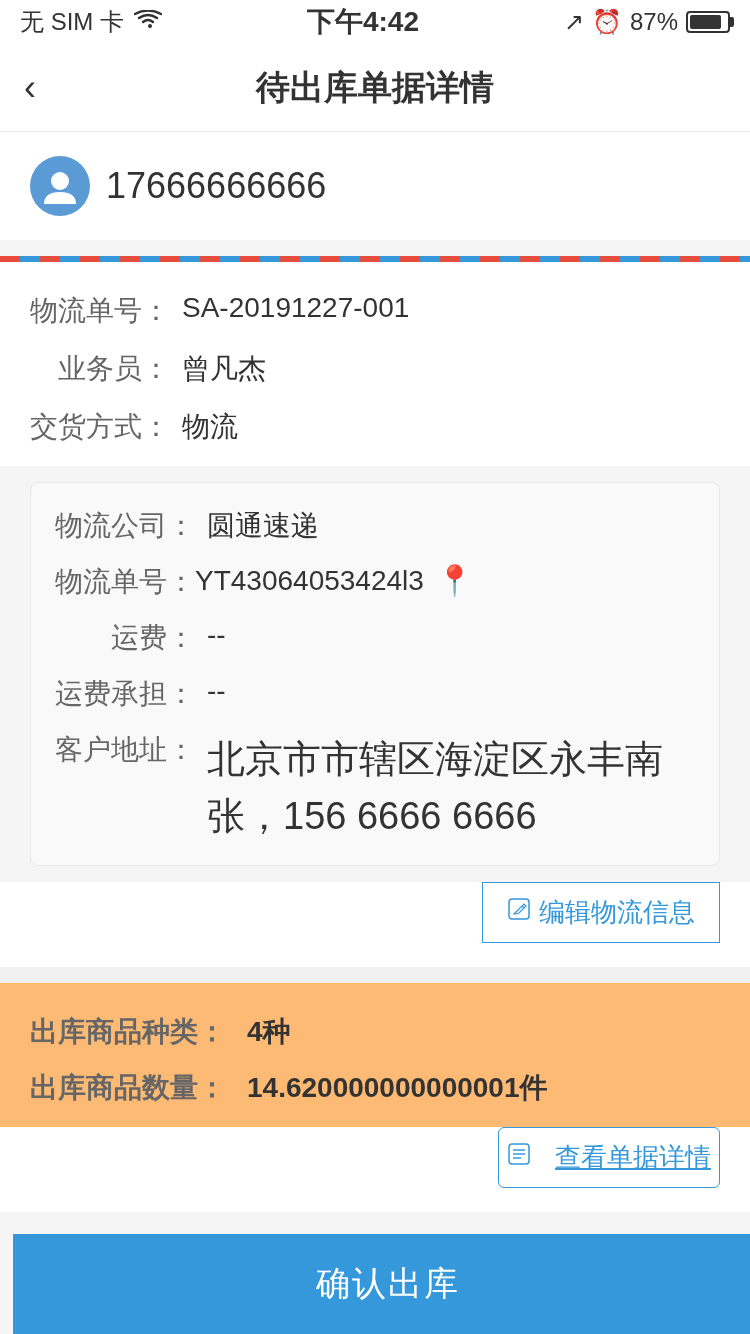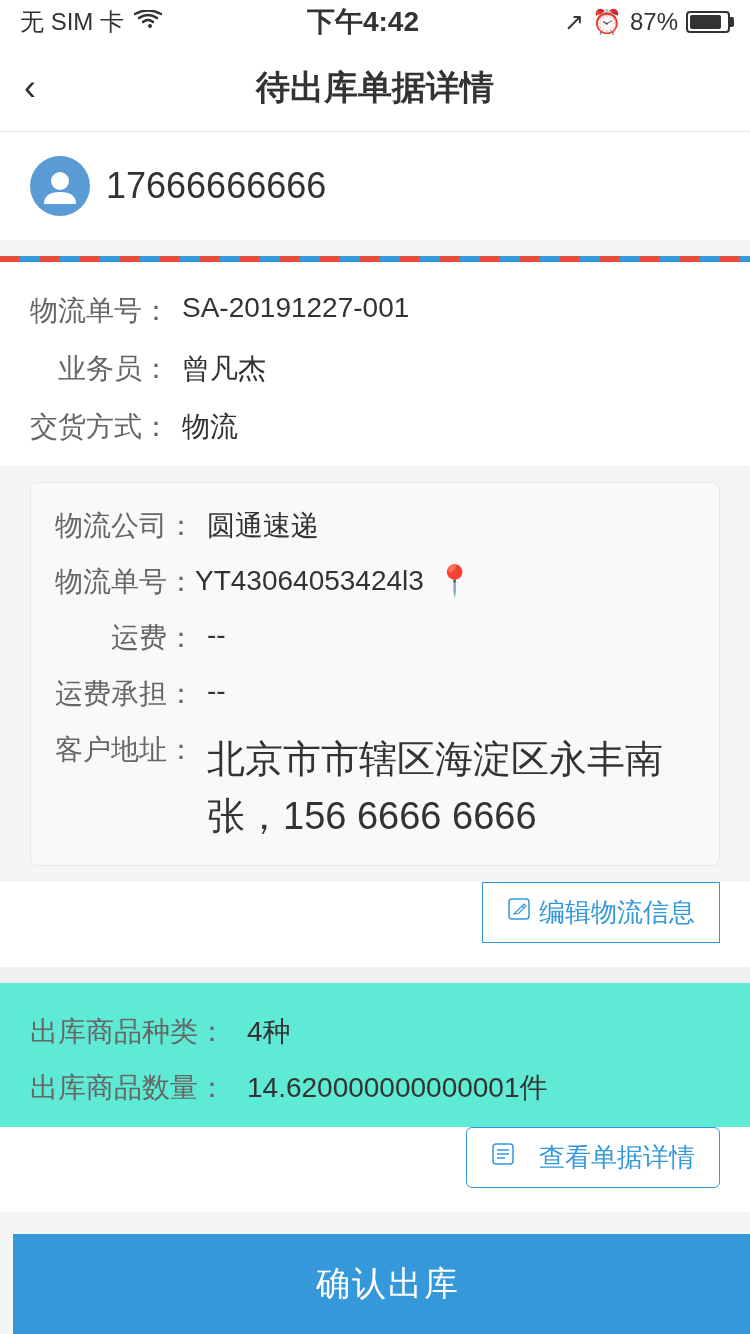--- a/index.html
+++ b/index.html
@@ -224,22 +224,23 @@
     }
 
     
     .gray-sep {
       height: 16px;
       background: #f0f0f0;
     }
 
     
     .goods-section {
-      background: #5eead4;
+      background: #fdba74;
       padding: 30px 30px 20px 30px;
+      font-weight: bold;
     }
     .goods-row {
       display: flex;
       align-items: center;
       margin-bottom: 18px;
     }
     .goods-label {
       color: #666;
       font-size: 28px;
       min-width: 168px;
@@ -255,28 +256,29 @@
     
     .view-btn-row {
       display: flex;
       justify-content: flex-end;
       padding: 0 30px 24px 30px;
       background: #fff;
     }
     .view-btn {
       border: 1px solid #3498db;
       border-radius: 6px;
-      padding: 12px 24px;
+      padding: 12px 8px;
       color: #3498db;
       font-size: 26px;
       display: flex;
       align-items: center;
       gap: 24px;
       background: #fff;
       cursor: pointer;
+      text-decoration: underline;
     }
 
     
     .confirm-btn-area {
       position: fixed;
       bottom: 0;
       left: 13px;
       width: 750px;
       background: #3498db;
       height: 100px;

